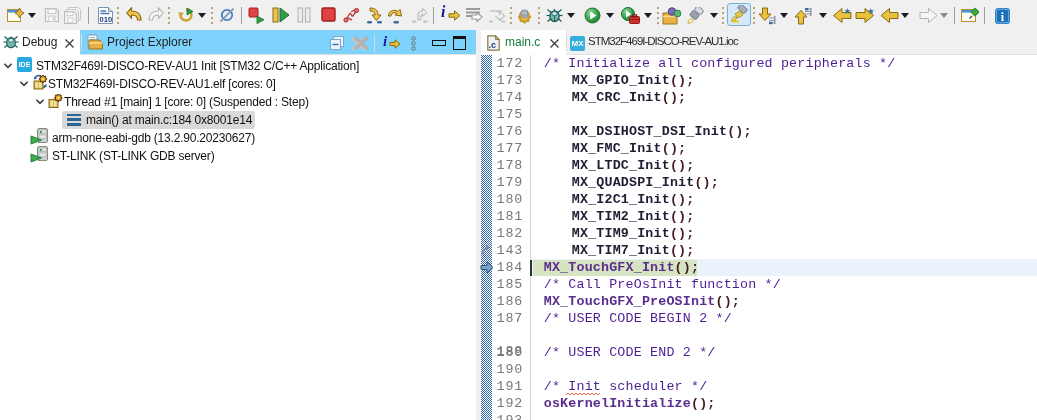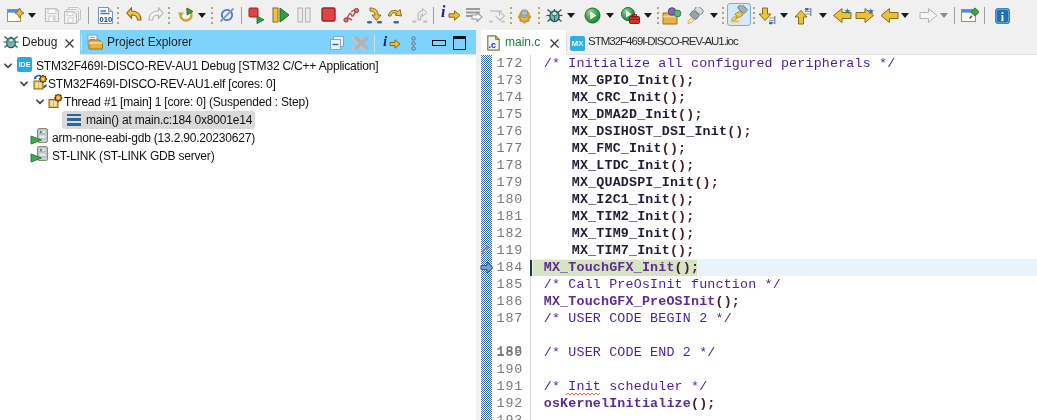--- a/index.html
+++ b/index.html
@@ -322,21 +322,21 @@
     </svg>
   <div class="tsep" style="left:85px;"></div>
   <div class="abs" style="left:89px;top:6px;width:15px;height:15px;background:#35aede;border-radius:2px;color:#fff;font-size:8px;font-weight:bold;text-align:center;line-height:15px;">MX</div>
   <span class="tabtxt" style="left:107px;font-size:11.5px;letter-spacing:-1px;color:#2a2a2a;">STM32F469I-DISCO-REV-AU1.ioc</span>
 </div>
 <div id="ltree" class="abs">
   <svg class="chev" style="left:3px;top:6px;" width="11" height="8" viewBox="0 0 11 8">
       <path d="M1.5 1.5 L5.5 5.5 L9.5 1.5" fill="none" stroke="#3b3b3b" stroke-width="1.7"></path>
     </svg>
   <div class="abs" style="left:17px;top:2px;width:15px;height:15px;background:#29a9e1;border-radius:2px;color:#fff;font-size:7px;font-weight:bold;text-align:center;line-height:15px;">IDE</div>
-  <div class="trow" style="left:36px;top:4px;">STM32F469I-DISCO-REV-AU1 Debug [STM32 C/C++ Application]</div>
+  <div class="trow" style="left:36px;top:4px;">STM32F469I-DISCO-REV-AU1 Init [STM32 C/C++ Application]</div>
 
   <svg class="chev" style="left:19px;top:24px;" width="11" height="8" viewBox="0 0 11 8">
       <path d="M1.5 1.5 L5.5 5.5 L9.5 1.5" fill="none" stroke="#3b3b3b" stroke-width="1.7"></path>
     </svg>
   <svg class="abs" style="left:32px;top:19px;" width="16" height="17" viewBox="0 0 16 17">
     <path d="M3 4 C4 1.5 7 1 9 2" fill="none" stroke="#2a5a9a" stroke-width="1.5"></path>
     <path d="M1.8 5.5 L2.6 2.6 L5 4.4 Z" fill="#2a5a9a"></path>
     <path d="M9 13 C11 14 13 13 14 11.5" fill="none" stroke="#2a5a9a" stroke-width="1.5"></path>
     <path d="M14.6 10 L14.2 13 L11.6 11.7 Z" fill="#2a5a9a"></path>
     <rect x="2" y="7" width="9" height="8" fill="#d9b648" stroke="#8a6a14" stroke-width="1"></rect>
@@ -417,36 +417,35 @@
   <div class="abs" id="hl-blue" style="left:50px;top:204px;width:506px;height:17px;background:#eaf2fb;"></div>
   <div class="abs" id="hl-green" style="left:51.5px;top:204.5px;width:164px;height:16.5px;background:#d7e4c3;"></div>
   <div class="abs" id="caret" style="left:48.5px;top:204.5px;width:2px;height:16px;background:#30303c;"></div>
   <div class="ln" style="top:0px;">172</div>
     <div class="cl" style="top:0px;"><span class="cm">  /* Initialize all configured peripherals */</span></div>
   <div class="ln" style="top:17px;">173</div>
     <div class="cl" style="top:17px;">  <span class="fn">MX_GPIO_Init</span><span class="pn">();</span></div>
   <div class="ln" style="top:34px;">174</div>
     <div class="cl" style="top:34px;">  <span class="fn">MX_CRC_Init</span><span class="pn">();</span></div>
   <div class="ln" style="top:51px;">175</div>
-    <div class="cl" style="top:51px;">  <span class="fn">MX_DMA2D_Init</span><span class="pn">();</span></div>
   <div class="ln" style="top:68px;">176</div>
     <div class="cl" style="top:68px;">  <span class="fn">MX_DSIHOST_DSI_Init</span><span class="pn">();</span></div>
   <div class="ln" style="top:85px;">177</div>
     <div class="cl" style="top:85px;">  <span class="fn">MX_FMC_Init</span><span class="pn">();</span></div>
   <div class="ln" style="top:102px;">178</div>
     <div class="cl" style="top:102px;">  <span class="fn">MX_LTDC_Init</span><span class="pn">();</span></div>
   <div class="ln" style="top:119px;">179</div>
     <div class="cl" style="top:119px;">  <span class="fn">MX_QUADSPI_Init</span><span class="pn">();</span></div>
   <div class="ln" style="top:136px;">180</div>
     <div class="cl" style="top:136px;">  <span class="fn">MX_I2C1_Init</span><span class="pn">();</span></div>
   <div class="ln" style="top:153px;">181</div>
     <div class="cl" style="top:153px;">  <span class="fn">MX_TIM2_Init</span><span class="pn">();</span></div>
   <div class="ln" style="top:170px;">182</div>
     <div class="cl" style="top:170px;">  <span class="fn">MX_TIM9_Init</span><span class="pn">();</span></div>
-  <div class="ln" style="top:187px;">119</div>
+  <div class="ln" style="top:187px;">143</div>
     <div class="cl" style="top:187px;">  <span class="fn">MX_TIM7_Init</span><span class="pn">();</span></div>
   <div class="ln" style="top:204px;">184</div>
     <div class="cl" style="top:204px;">  <span class="fn2">MX_TouchGFX_Init</span><span class="pn">();</span></div>
   <div class="ln" style="top:221px;">185</div>
     <div class="cl" style="top:221px;"><span class="cm">  /* Call PreOsInit function */</span></div>
   <div class="ln" style="top:238px;">186</div>
     <div class="cl" style="top:238px;">  <span class="fn2">MX_TouchGFX_PreOSInit</span><span class="pn">();</span></div>
   <div class="ln" style="top:255px;">187</div>
     <div class="cl" style="top:255px;"><span class="cm">  /* USER CODE BEGIN 2 */</span></div>
   <div class="ln" style="top:288px;">188</div>

